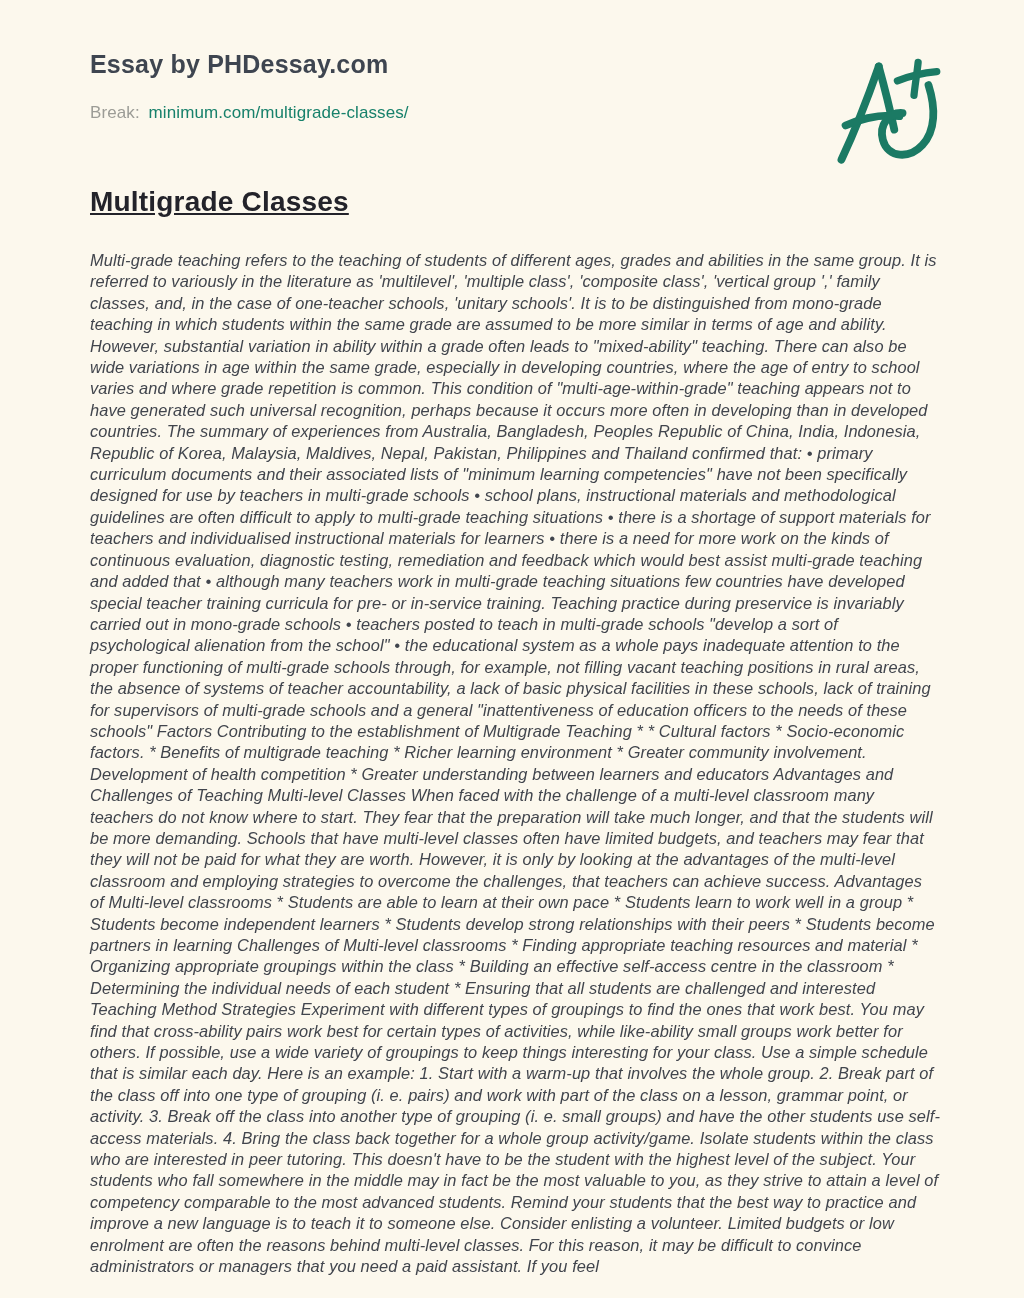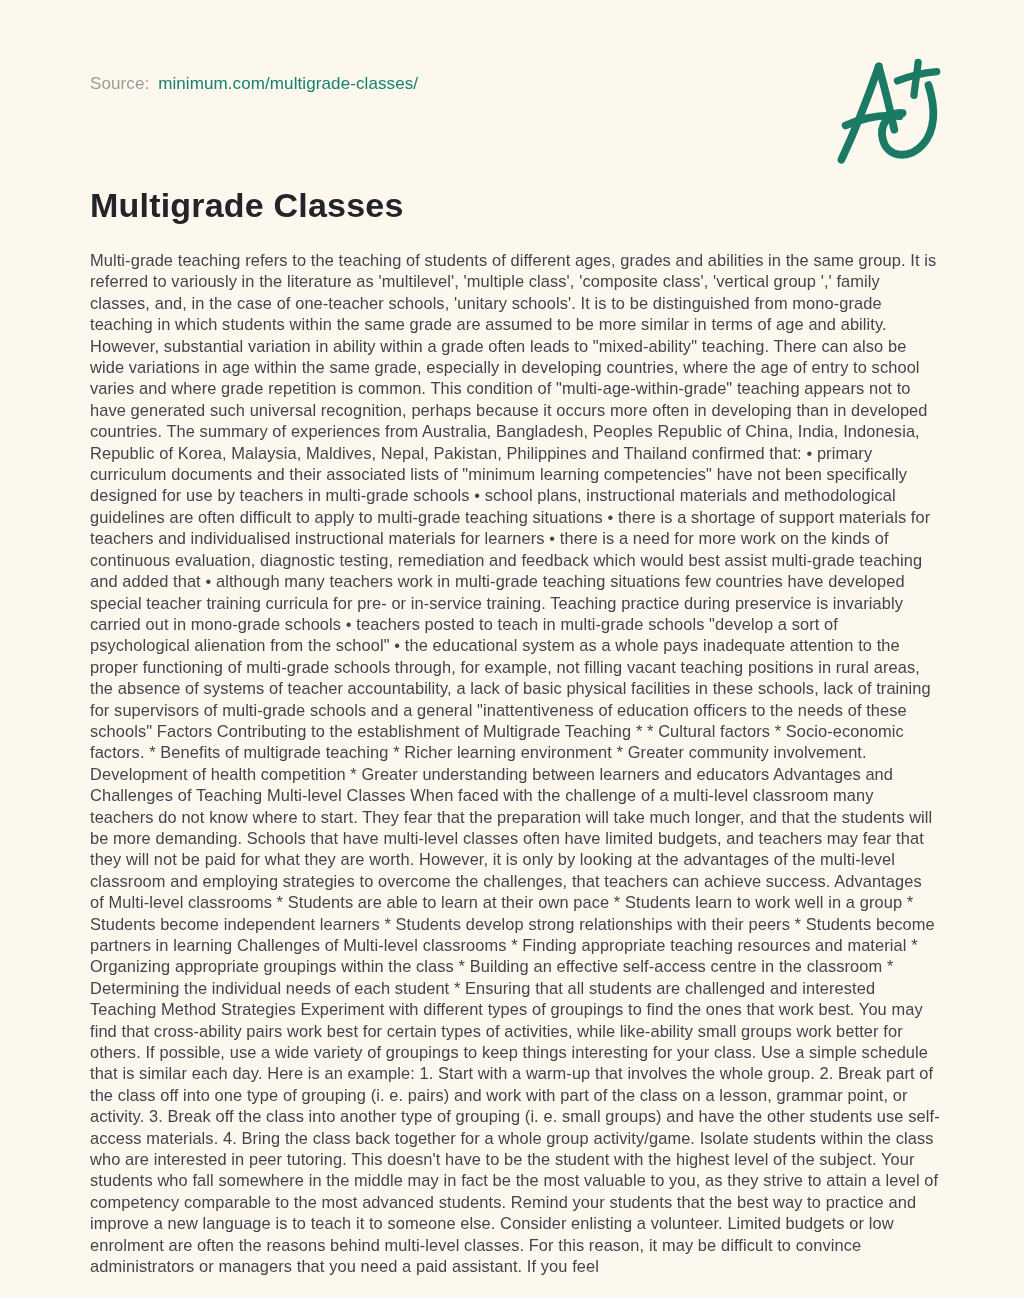--- a/index.html
+++ b/index.html
@@ -39,45 +39,48 @@
     top: 54px;
     width: 116px;
     height: 114px;
   }
   .logo svg { width: 100%; height: 100%; display: block; }
   .doc-title {
     position: absolute;
     left: 90px;
     top: 186px;
     margin: 0;
-    font-size: 34px;
+    font-size: 28px;
     font-weight: 700;
     color: #23232A;
     letter-spacing: 0.2px;
+    text-decoration: underline;
   }
   .body-text {
     position: absolute;
     left: 90px;
     top: 250px;
     width: 850px;
     font-size: 16.4px;
     line-height: 21.4px;
     color: #41454D;
     text-align: left;
     letter-spacing: 0.1px;
+    font-style: italic;
   }
 </style>
 </head>
 <body>
 
 <div class="page">
 
   <div class="header">
+    <h2 class="brand-title">Essay by PHDessay.com</h2>
     <p class="source-line">
-      <span>Source:</span>
+      <span>Break:</span>
       <a class="source-link">minimum.com/multigrade-classes/</a>
     </p>
   </div>
 
   <div class="logo">
     <svg viewBox="0 0 110 110" fill="none">
       <path d="M48,12 C41,32 26,72 12,102" stroke-width="7.5" stroke-linecap="round" fill="none" stroke="#1B7A64"></path>
       <path d="M48,12 C53,30 59,54 63,73" stroke-width="7.5" stroke-linecap="round" fill="none" stroke="#1B7A64"></path>
       <path d="M16,69 C34,61 52,58 68,60" stroke-width="7.5" stroke-linecap="round" fill="none" stroke="#1B7A64"></path>
       <path d="M86,8 C85,18 83,30 82,40" stroke-width="7" stroke-linecap="round" fill="none" stroke="#1B7A64"></path>

